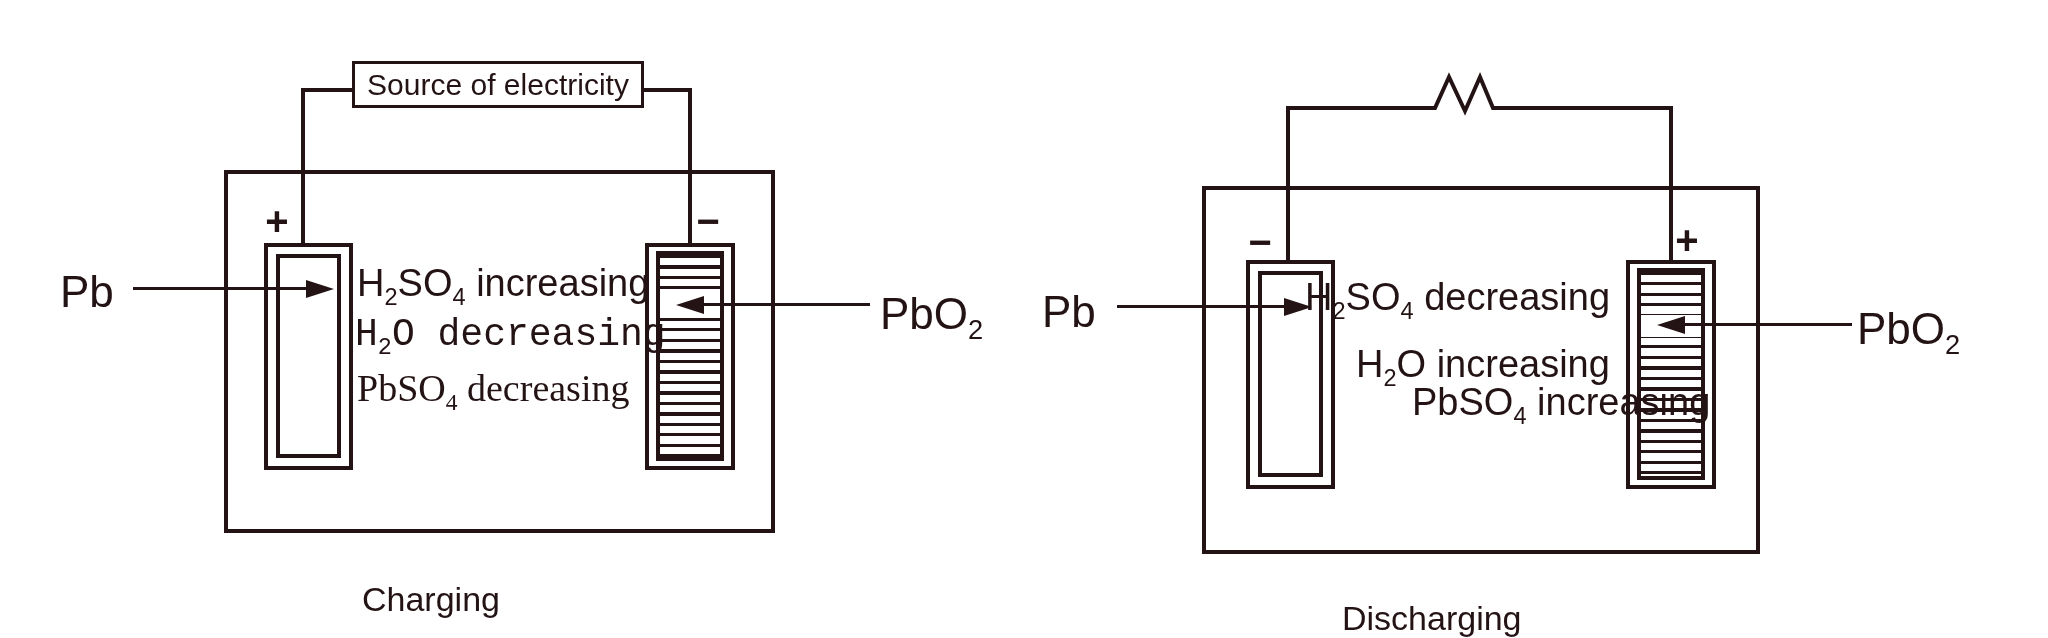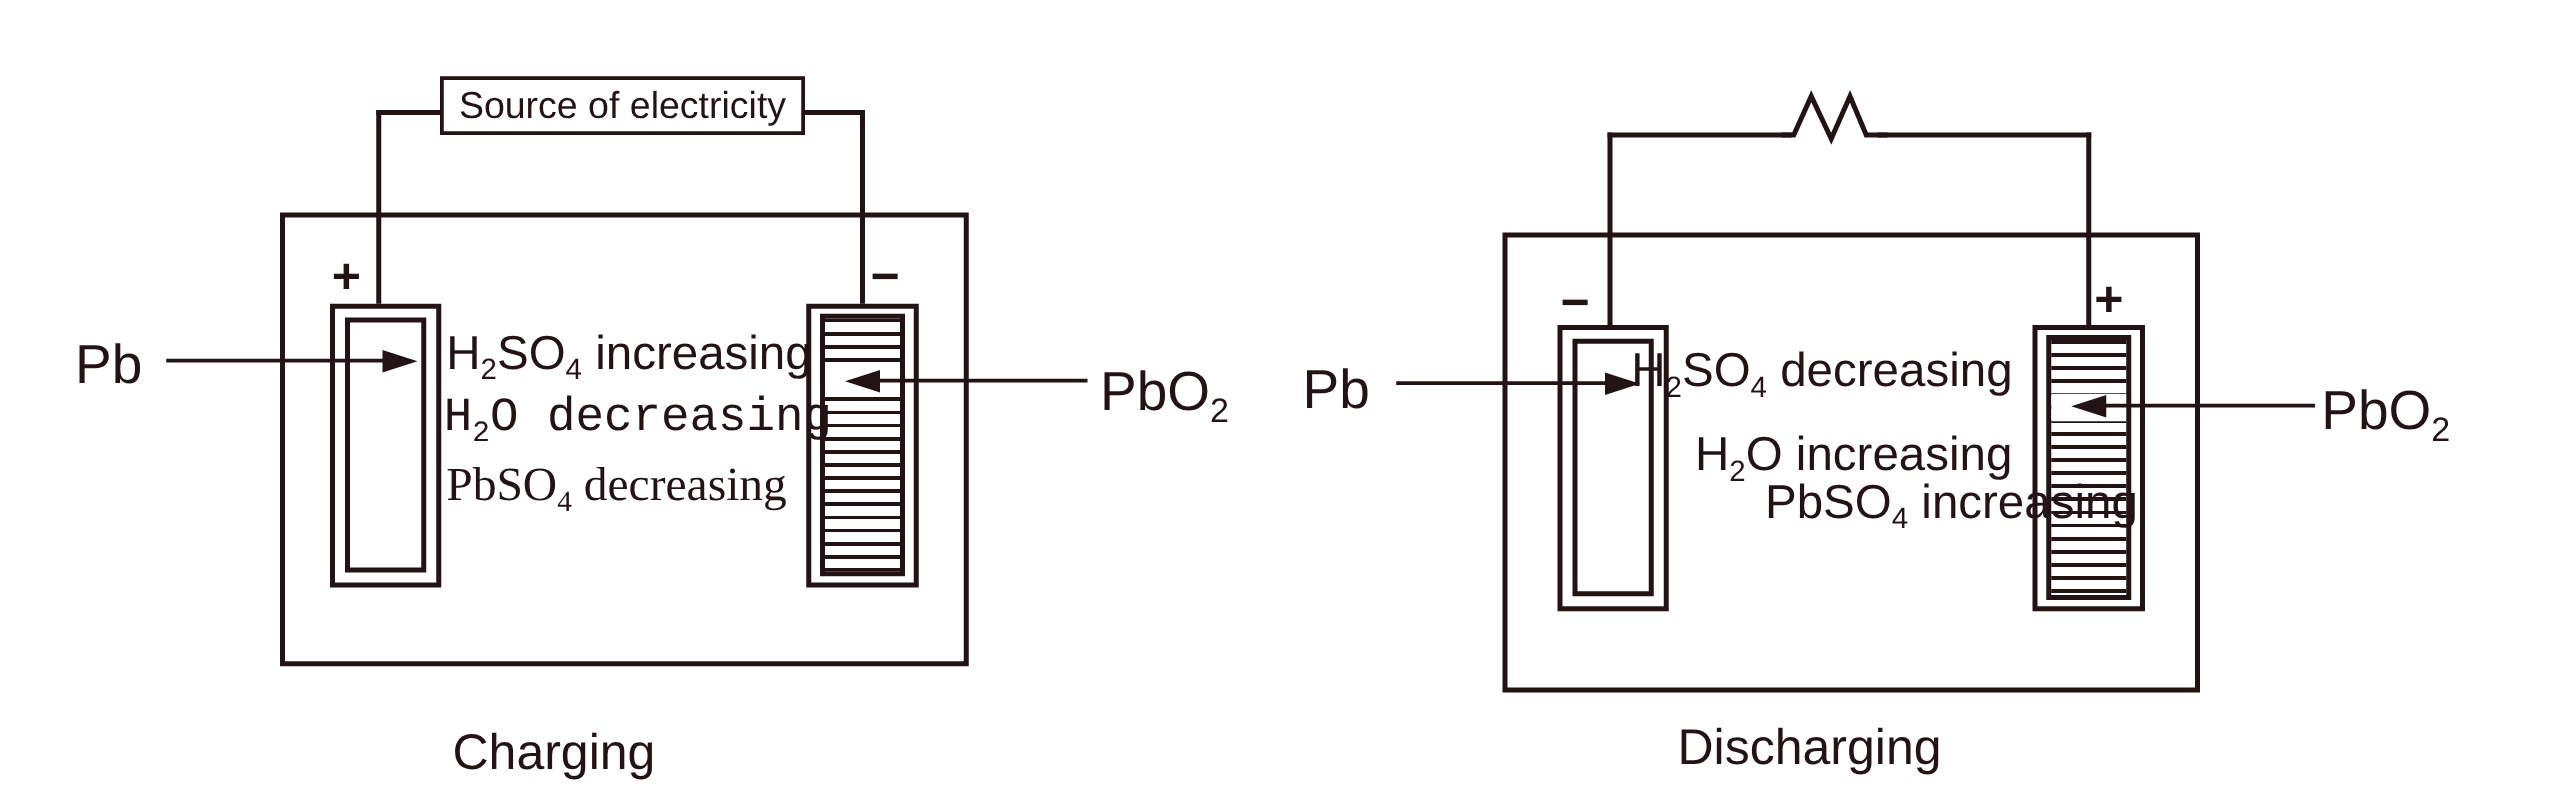--- a/index.html
+++ b/index.html
@@ -16,21 +16,21 @@
     position:absolute; border:3px solid var(--ink); background:var(--bg);
     display:flex; align-items:center; justify-content:center;
     font-size:30px; white-space:nowrap;
   }
   .terminal{
     position:absolute; font-size:40px; font-weight:bold; line-height:1;
     transform:translate(-50%,-50%); white-space:nowrap;
   }
   .plate-label{ position:absolute; font-size:44px; line-height:1; white-space:nowrap; }
   .chem-line{ position:absolute; font-size:38px; line-height:1; white-space:nowrap; }
-  .caption{ position:absolute; font-size:40px; line-height:1; white-space:nowrap; }
+  .caption{ position:absolute; font-size:34px; line-height:1; white-space:nowrap; }
   sub{ font-size:0.62em; }
   .hatch{
     position:absolute; border:4px solid var(--ink); overflow:hidden;
     background:repeating-linear-gradient(to bottom,
       var(--ink) 0px, var(--ink) 3px, var(--bg) 3px, var(--bg) 10.5px);
   }
   .hatch-gap{ position:absolute; left:0; right:0; background:var(--bg); }
   .shaft{ position:absolute; height:3px; background:var(--ink); }
   .head-right{
     position:absolute; width:0; height:0;
@@ -117,16 +117,16 @@
     <div class="head-right" style="left:1284px; top:298px;"></div>
 
     <div class="shaft" style="left:1681px; top:323px; width:171px;"></div>
     <div class="head-left" style="left:1657px; top:316px;"></div>
     <div class="plate-label" style="left:1857px; top:307px;">PbO<sub>2</sub></div>
 
     <div class="chem-line" style="left:1305px; top:278px;">H<sub>2</sub>SO<sub>4</sub> decreasing</div>
     <div class="chem-line" style="left:1336px; top:345px;margin-left:20px;">H<sub>2</sub>O increasing</div>
     <div class="chem-line" style="left:1412px; top:383px;">PbSO<sub>4</sub> increasing</div>
 
-    <div class="caption" style="left:1342px; top:578px;">Discharging</div>
+    <div class="caption" style="left:1342px; top:601px;">Discharging</div>
   </div>
 
 </div>
 
 </body></html>

